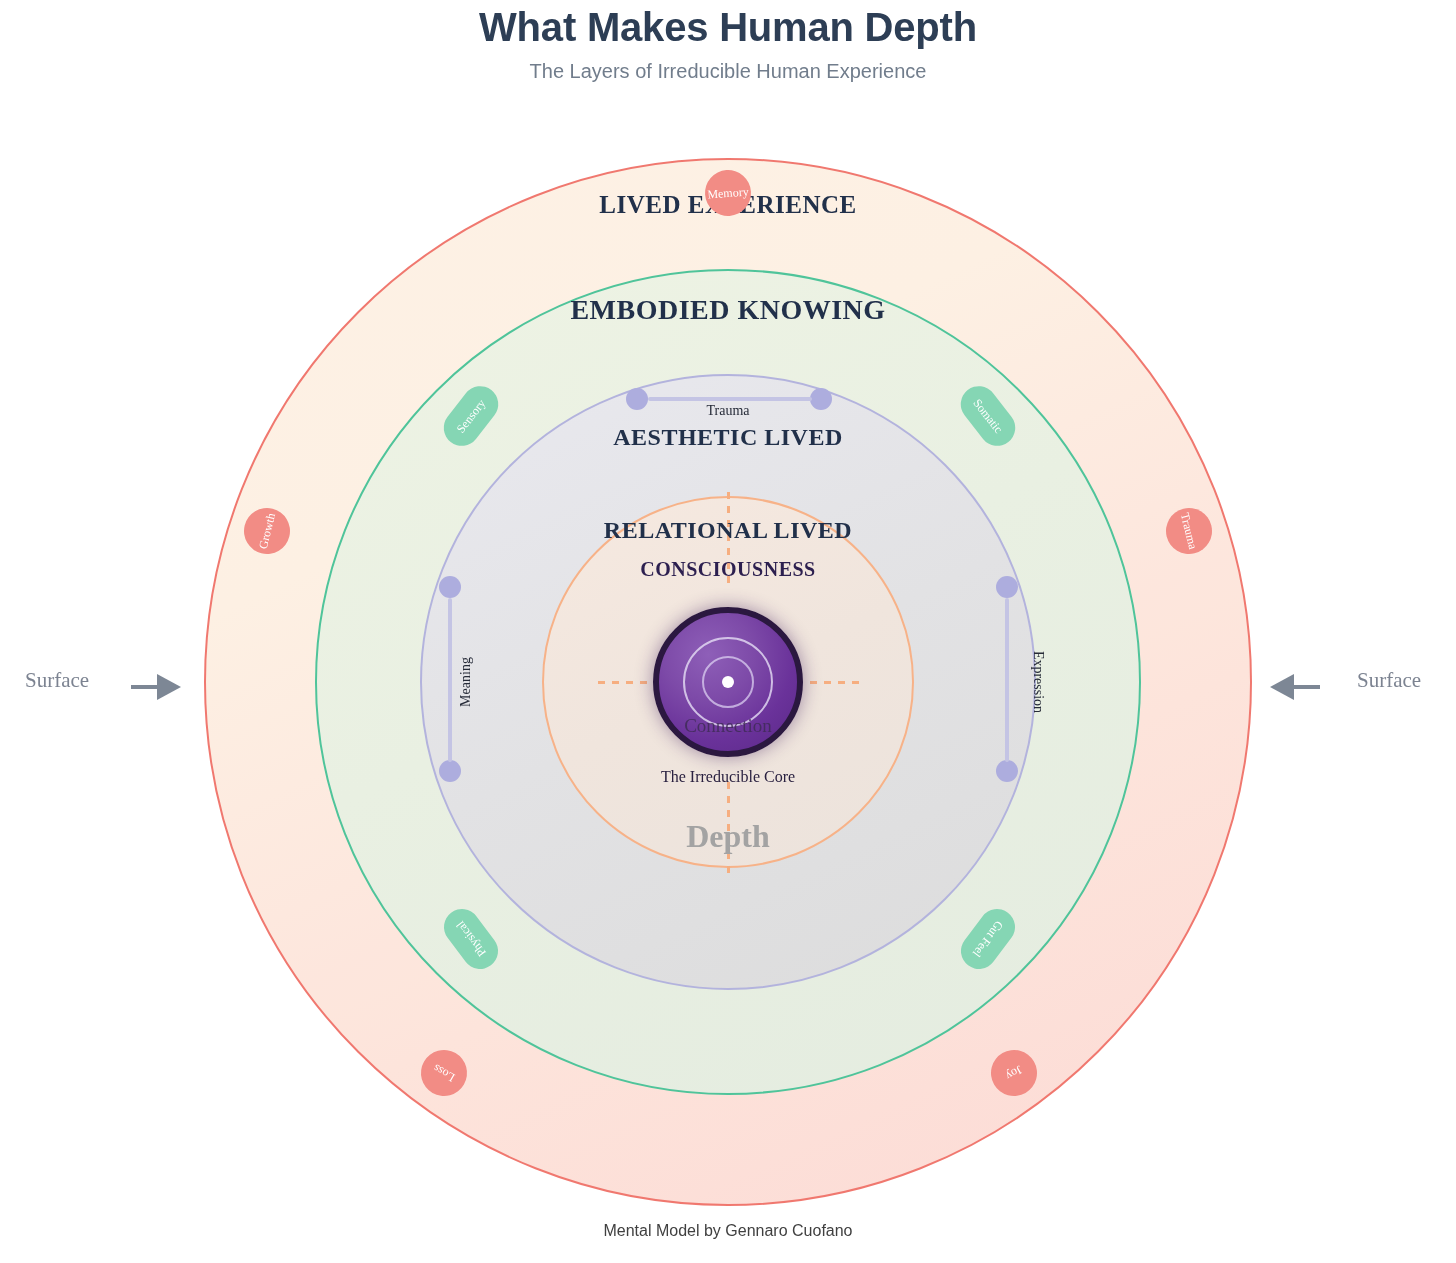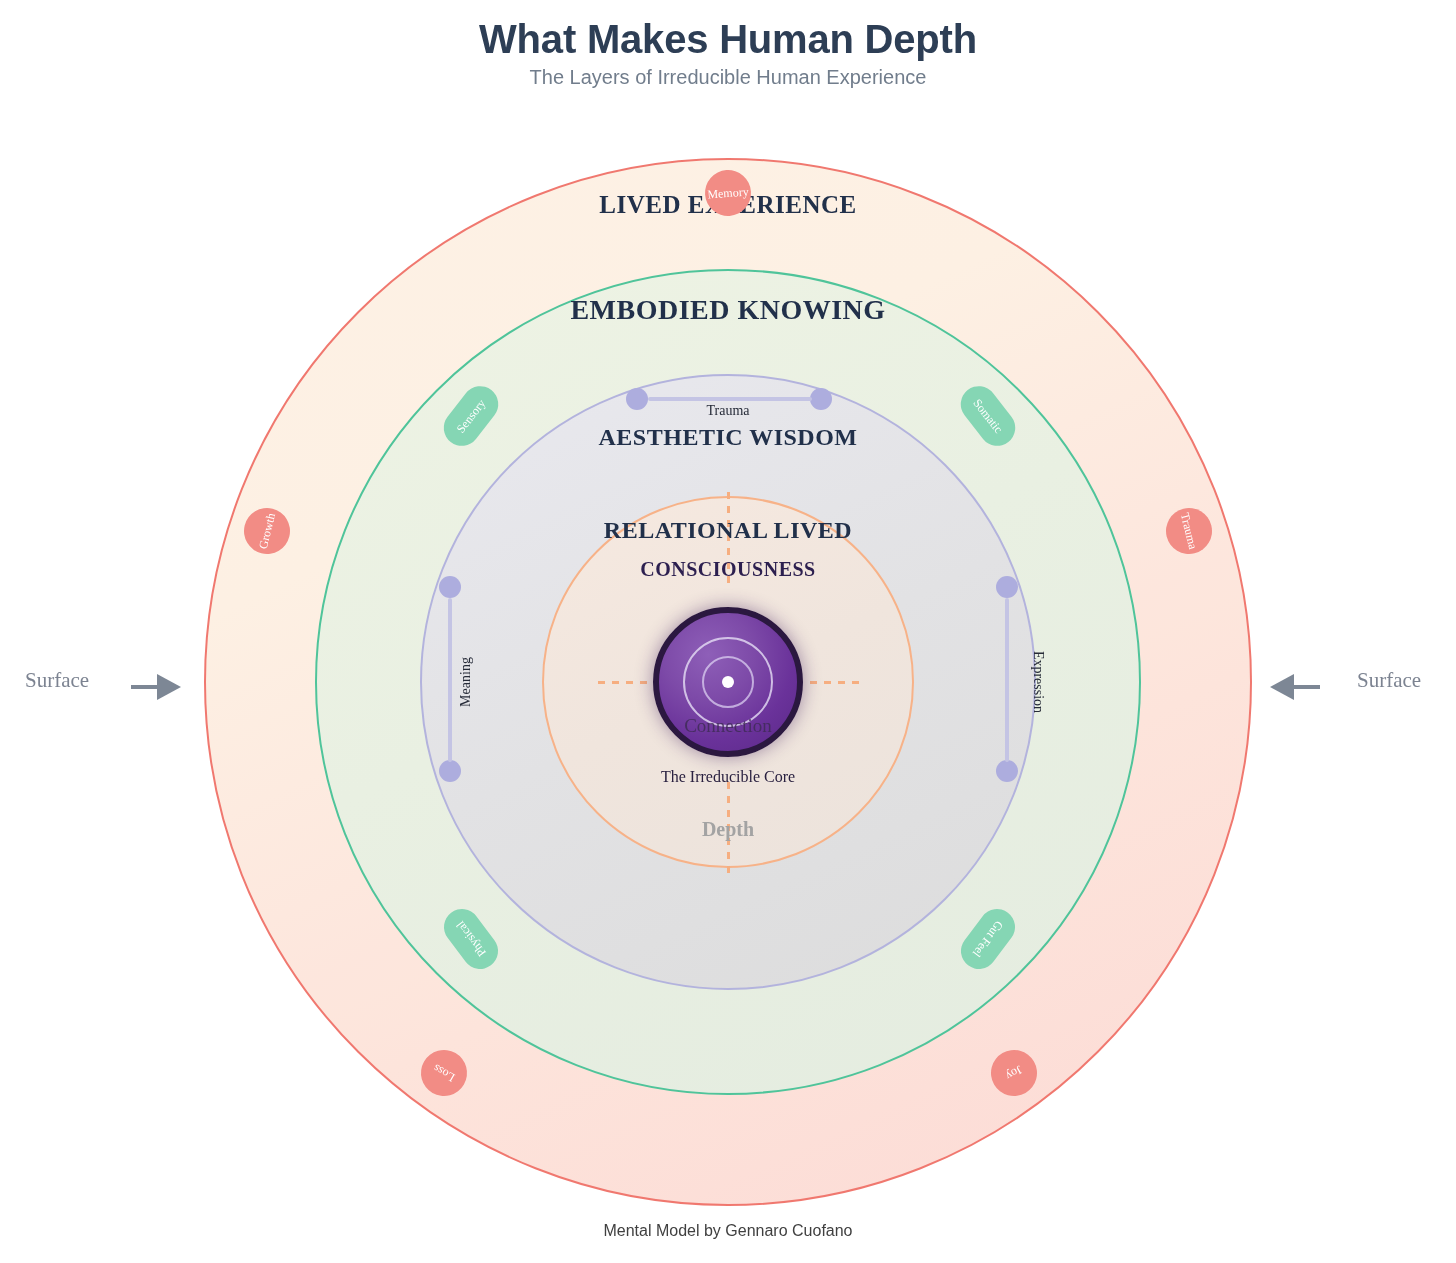--- a/index.html
+++ b/index.html
@@ -13,28 +13,28 @@
   .page{position:relative;width:1456px;height:1263px;}
 
   
   .header{position:absolute;top:0;left:0;width:1456px;text-align:center;}
   .title{
     font-family:"Liberation Sans", sans-serif;
     font-weight:bold;
     font-size:40px;
     color:#2d3e55;
     letter-spacing:-0.2px;
-    margin-top:16px;
+    margin-top:4px;
     line-height:1.15;
   }
   .subtitle{
     font-family:"Liberation Sans", sans-serif;
     font-size:20px;
     color:#717d8c;
-    margin-top:4px;
+    margin-top:10px;
   }
 
   
   .stage{position:absolute;left:0;top:0;width:1456px;height:1263px;}
 
   
   .ring{
     position:absolute;
     border-radius:50%;
     left:50%;top:682px;
@@ -128,21 +128,21 @@
   .sp-bottom{top:782px;height:92px;
      background:repeating-linear-gradient(to bottom,#f6ae80 0 7px, transparent 7px 14px);}
   .sp-left{left:598px;width:50px;
      background:repeating-linear-gradient(to right,#f6ae80 0 7px, transparent 7px 14px);}
   .sp-right{left:810px;width:50px;
      background:repeating-linear-gradient(to right,#f6ae80 0 7px, transparent 7px 14px);}
 
   .depth-word{
     position:absolute;left:50%;top:818px;transform:translateX(-50%);
     font-family:"Liberation Serif", serif;font-weight:bold;
-    font-size:20px;color:#a3a3a3;white-space:nowrap;
+    font-size:32px;color:#a3a3a3;white-space:nowrap;
   }
 
   
   .node{
     position:absolute;
     display:flex;align-items:center;justify-content:center;
     color:#ffffff;
     font-family:"Liberation Serif", serif;
     font-size:12px;
     white-space:nowrap;
@@ -221,21 +221,21 @@
     <div class="ring ring-3"></div>
     <div class="ring ring-4"></div>
 
     <div class="spoke spoke-v sp-top"></div>
     <div class="spoke spoke-v sp-bottom"></div>
     <div class="spoke spoke-h sp-left"></div>
     <div class="spoke spoke-h sp-right"></div>
 
     <div class="layer-label ll-1">LIVED EXPERIENCE</div>
     <div class="layer-label ll-2">EMBODIED KNOWING</div>
-    <div class="layer-label ll-3">AESTHETIC WISDOM</div>
+    <div class="layer-label ll-3">AESTHETIC LIVED</div>
     <div class="layer-label ll-4">RELATIONAL LIVED</div>
     <div class="layer-label ll-5">CONSCIOUSNESS</div>
 
     <div class="node node-circle" style="left:705px;top:170px;transform:rotate(-4deg);">
       <span>Memory</span>
     </div>
 
     <div class="node node-circle" style="left:244px;top:508px;transform:rotate(-76deg);">
       <span>Growth</span>
     </div>

